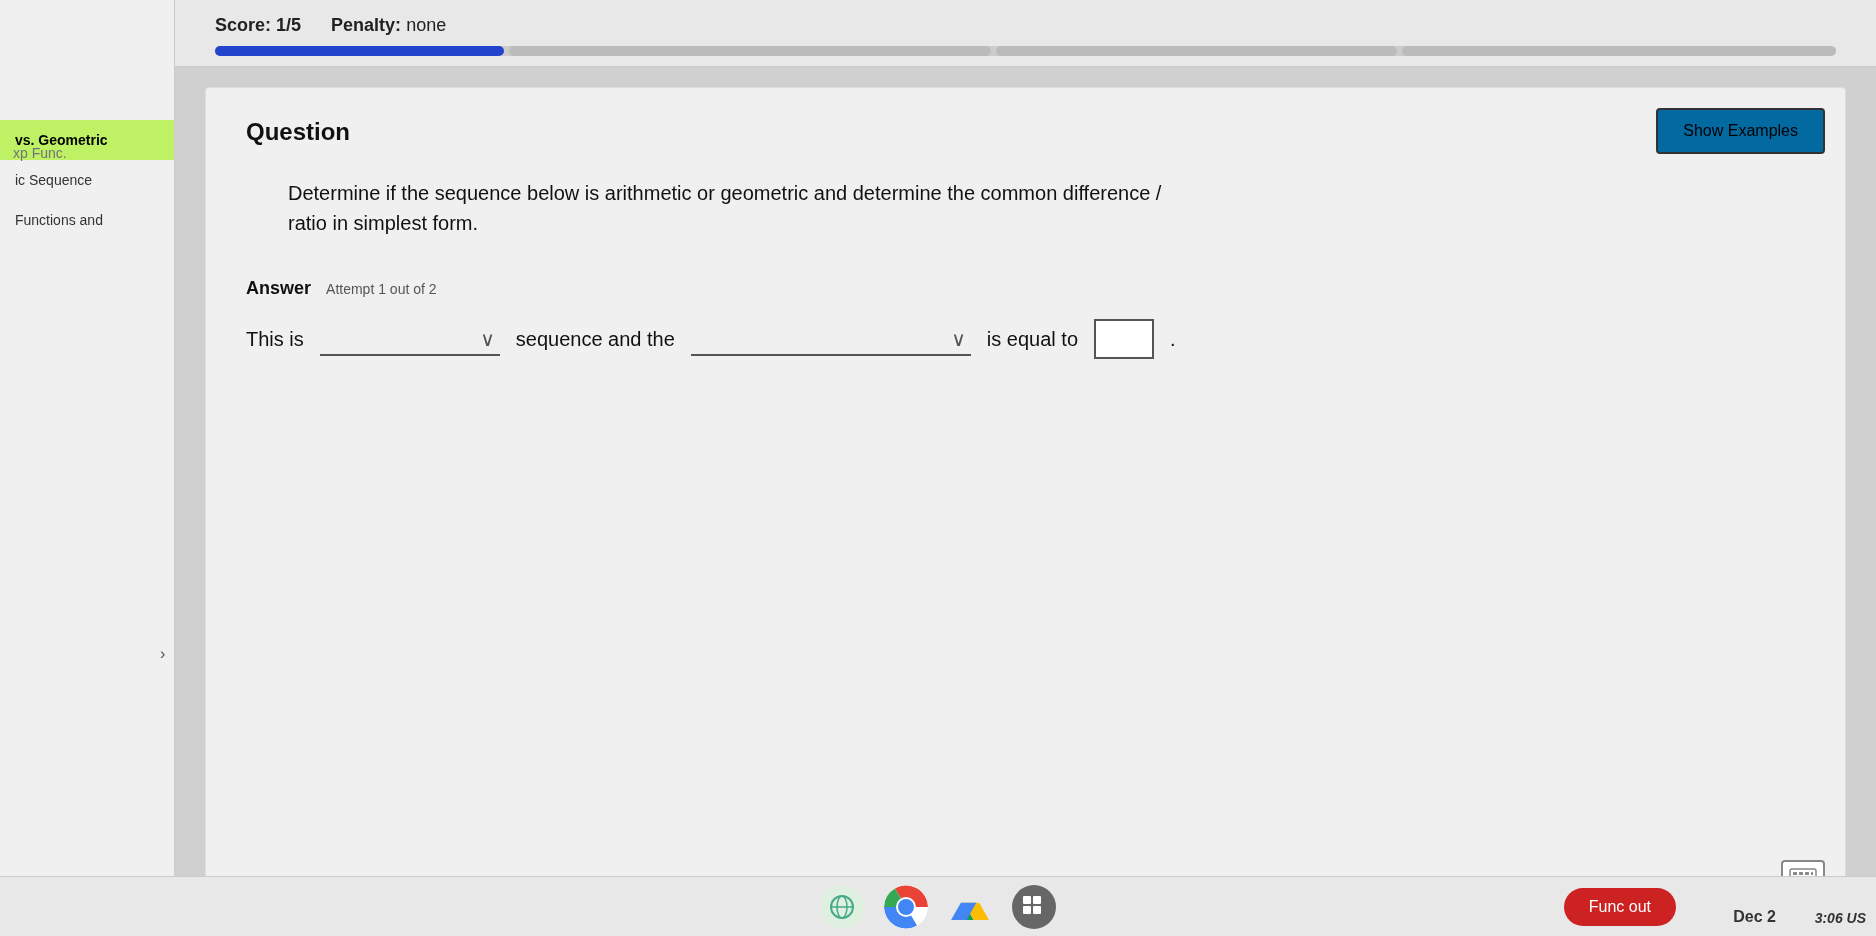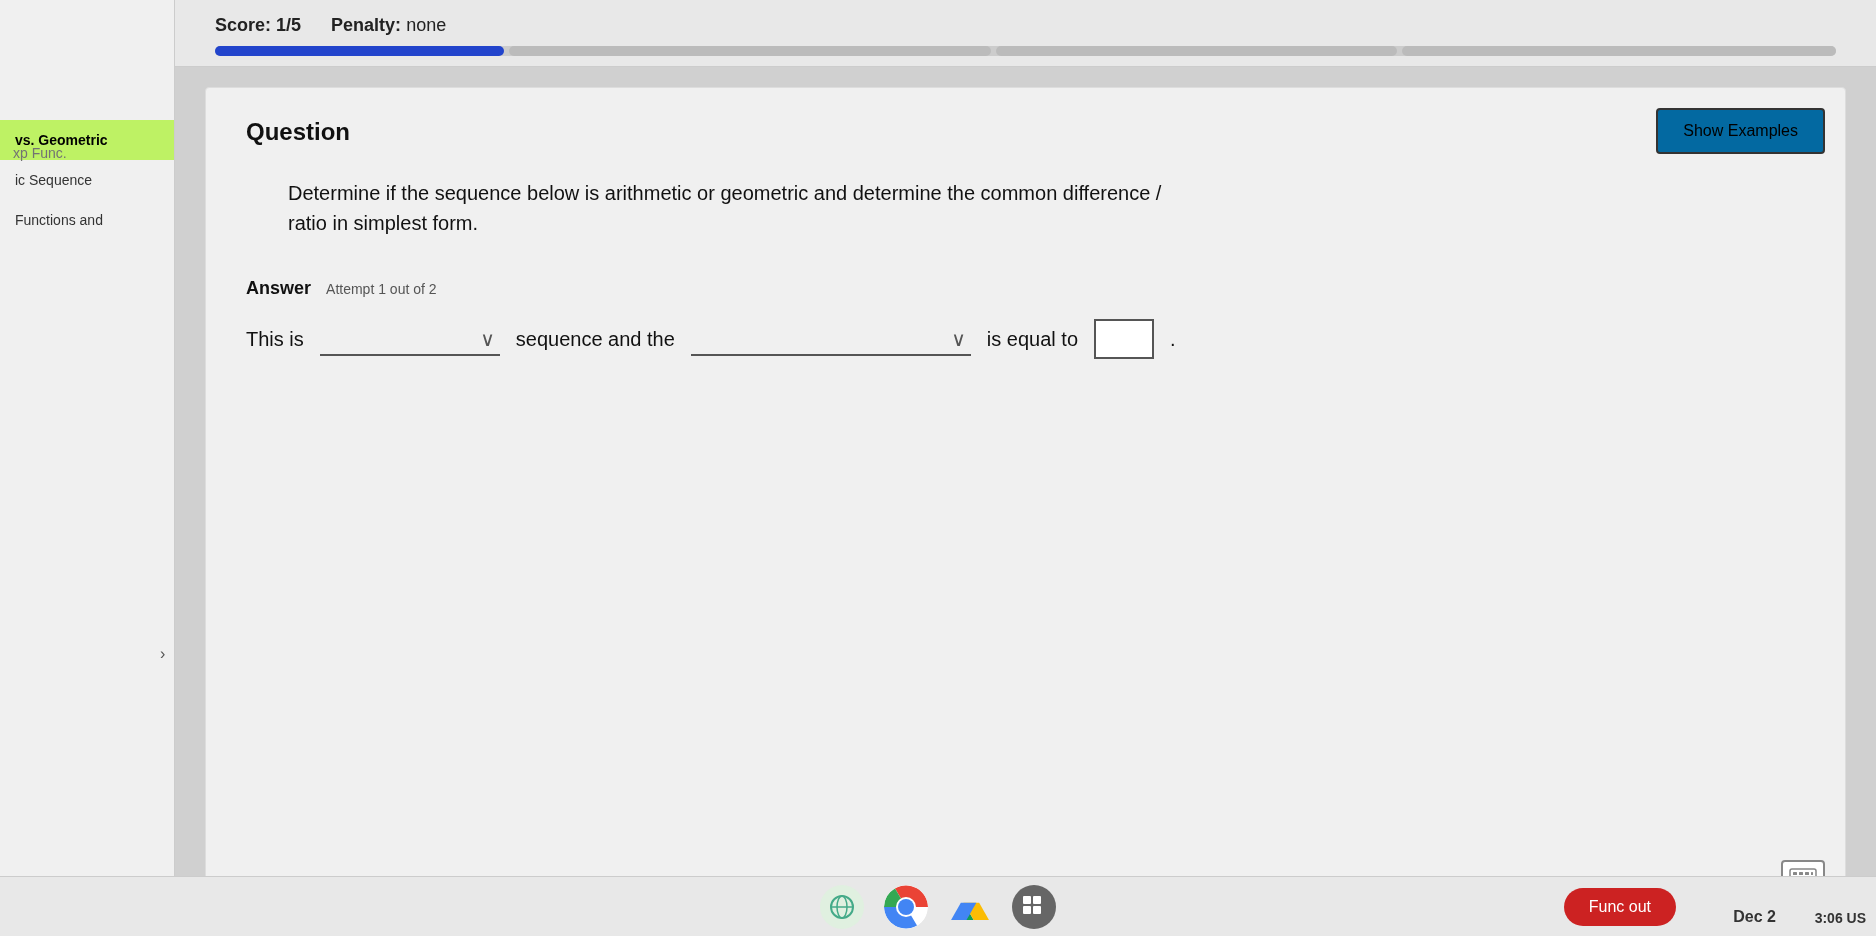--- a/index.html
+++ b/index.html
@@ -331,20 +331,21 @@
       font-weight: bold;
     }
 
     .taskbar-time {
       position: fixed;
       bottom: 10px;
       right: 10px;
       font-size: 14px;
       color: #333;
       font-weight: bold;
+      font-style: italic;
     }
 
     .keyboard-icon {
       position: absolute;
       right: 20px;
       bottom: 20px;
       width: 44px;
       height: 35px;
       border: 2px solid #888;
       border-radius: 4px;

